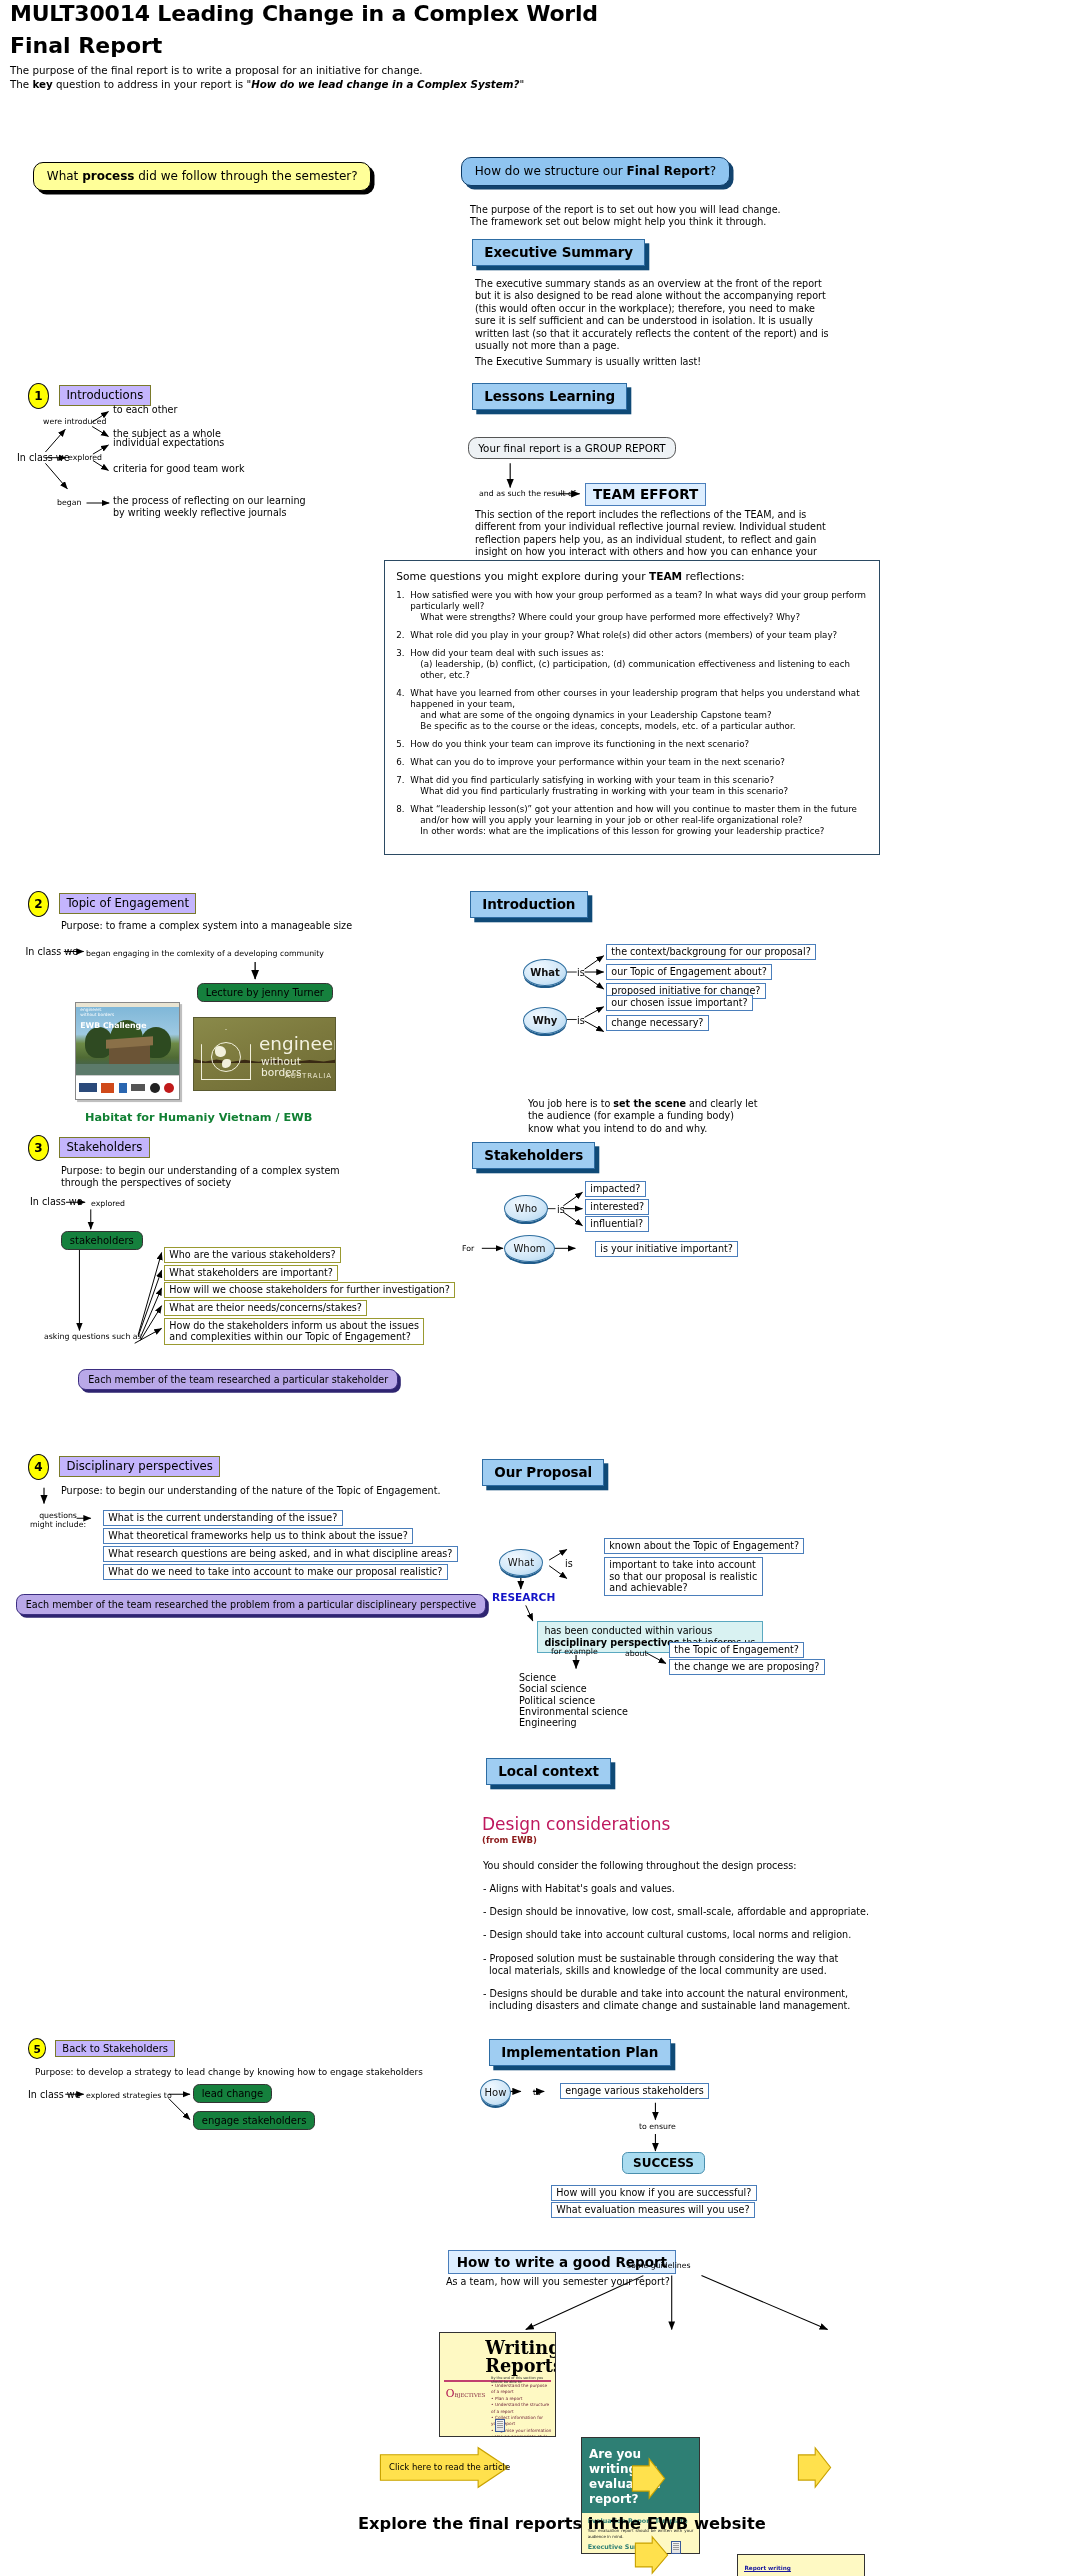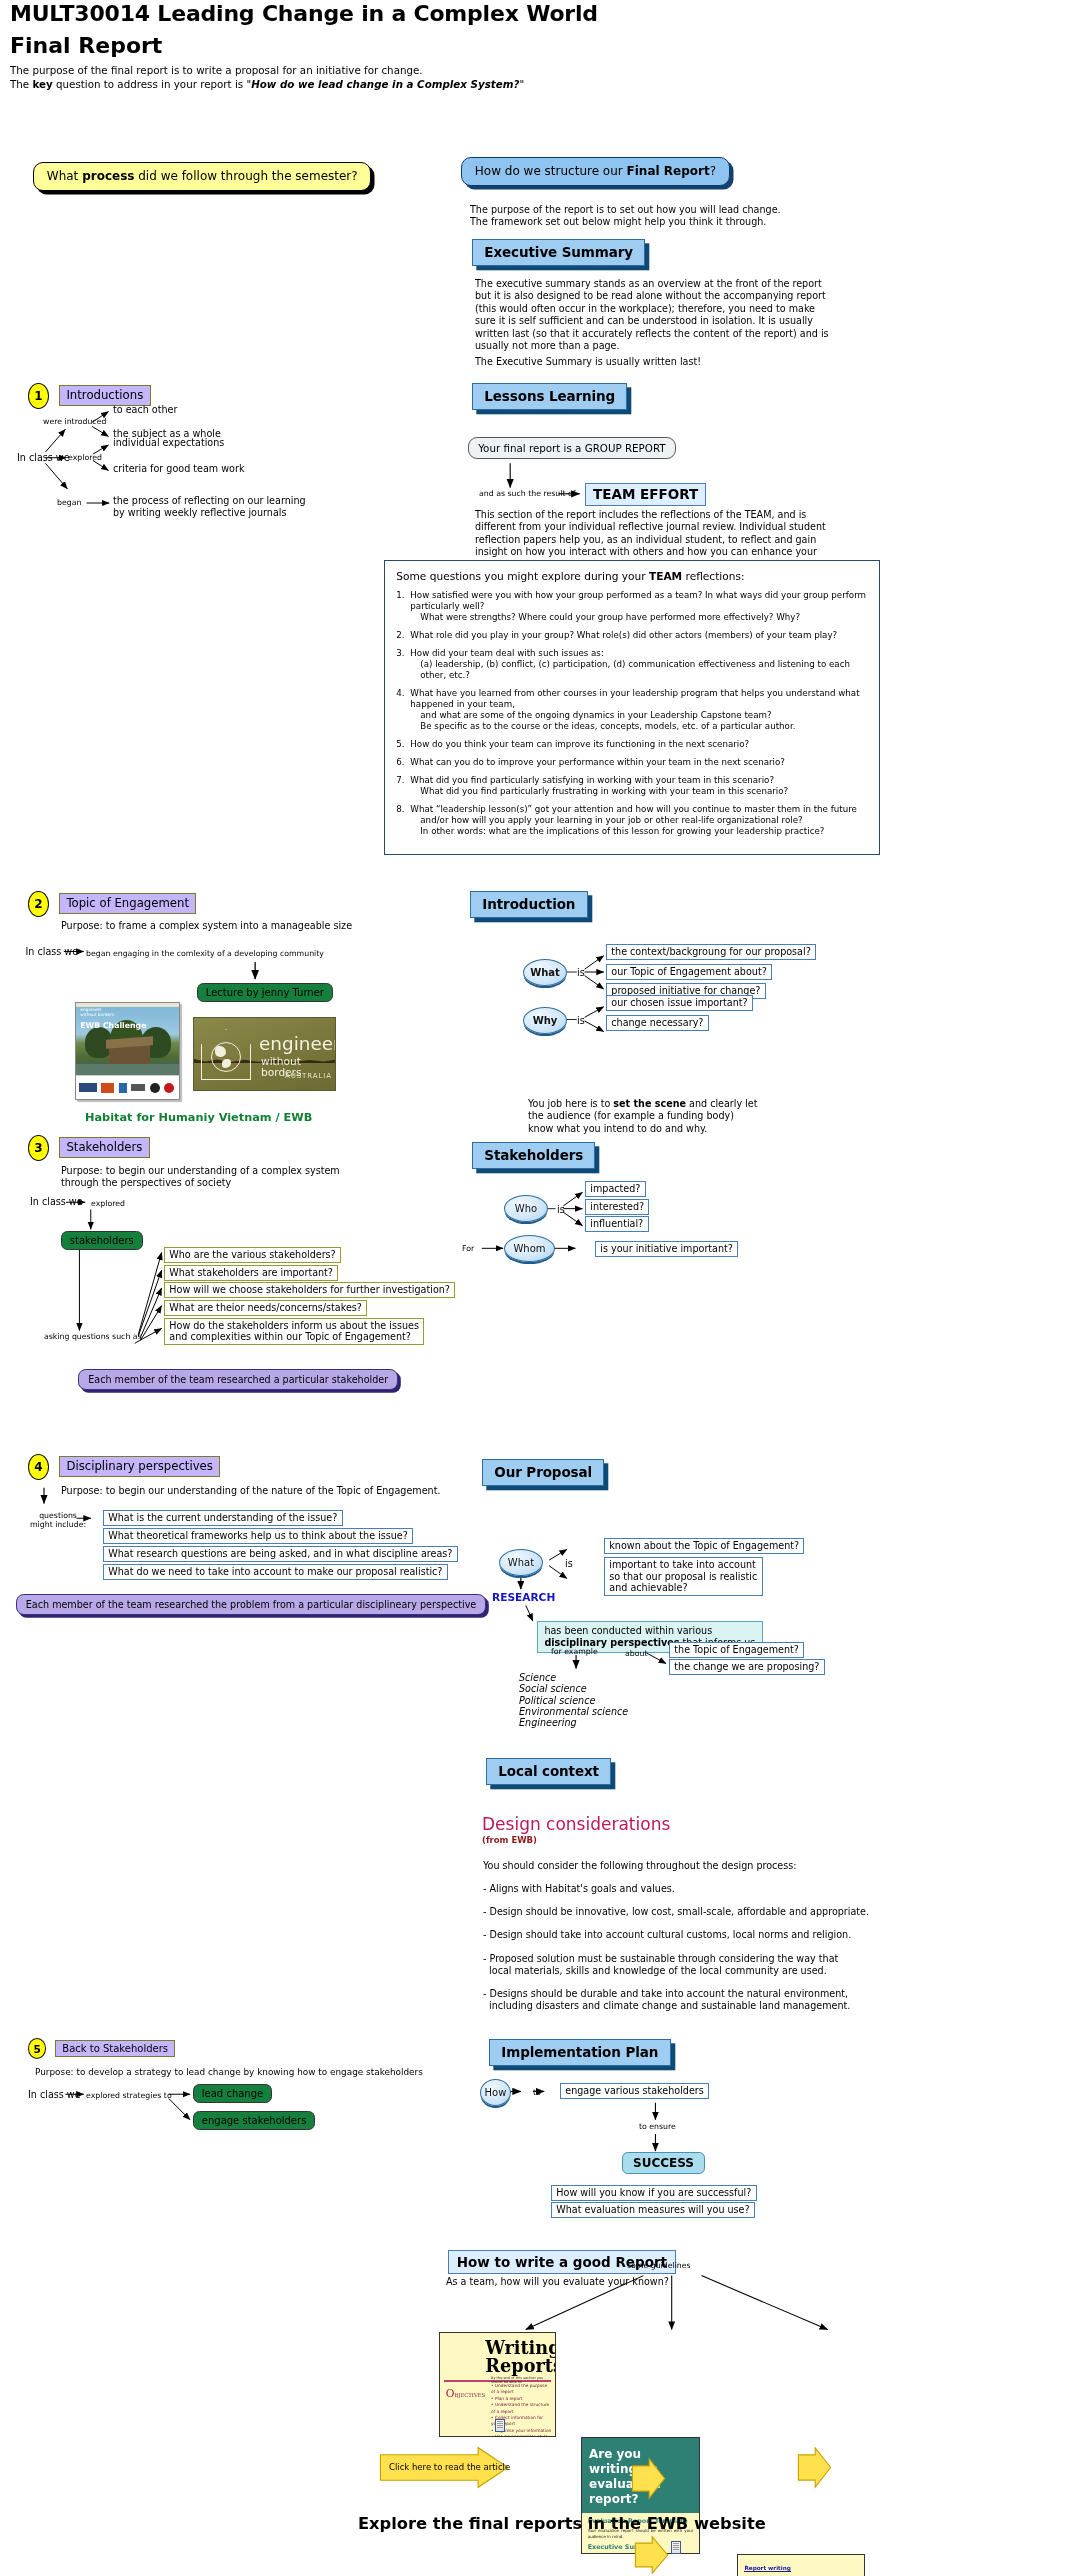--- a/index.html
+++ b/index.html
@@ -585,21 +585,21 @@
 </div>
 <div class="abs research-label" style="left:492px; top:1591px;">RESEARCH</div>
 <div class="abs" style="left:537px; top:1621px;">
   <div class="box-cyan">
     <div>has been conducted within various</div>
     <div><b>disciplinary perspectives</b><span> that informs us</span></div>
   </div>
 </div>
 <div class="abs t-sm" style="left:551px; top:1647px;">for example</div>
 <div class="abs t-sm" style="left:625px; top:1649px;">about</div>
-<div class="abs t-md" style="left:519px; top:1672px; line-height:11.3px;font-style:italic;">
+<div class="abs t-md" style="left:519px; top:1672px; line-height:11.3px;">
   <div>Science</div>
   <div>Social science</div>
   <div>Political science</div>
   <div>Environmental science</div>
   <div>Engineering</div>
 </div>
 <div class="abs" style="left:669px; top:1642px;"><div class="box-blue">the Topic of Engagement?</div></div>
 <div class="abs" style="left:669px; top:1659px;"><div class="box-blue">the change we are proposing?</div></div>
 
 <div class="abs" style="left:486px; top:1758px;">
@@ -642,21 +642,21 @@
 <div class="abs" style="left:622px; top:2152px;">
   <div class="success-pill">SUCCESS</div>
 </div>
 <div class="abs" style="left:551px; top:2185px;"><div class="box-blue">How will you know if you are successful?</div></div>
 <div class="abs" style="left:551px; top:2202px;"><div class="box-blue">What evaluation measures will you use?</div></div>
 
 <div class="abs" style="left:448px; top:2250px;">
   <div class="howto-box">How to write a good Report</div>
 </div>
 <div class="abs t-sm" style="left:627px; top:2261px;">some guidelines</div>
-<div class="abs t-md" style="left:446px; top:2276px;">As a team, how will you evaluate your known?</div>
+<div class="abs t-md" style="left:446px; top:2276px;">As a team, how will you semester your report?</div>
 
 <div class="abs thumb" style="left:439px; top:2332px; width:117px; height:105px;">
   <div style="position:absolute; right:5.7px; top:5.7px; width:64px;" class="thumb-wr-title">
     <div>Writing</div>
     <div>Reports</div>
   </div>
   <div class="thumb-rule" style="position:absolute; left:4.3px; right:4.3px; top:47px;"></div>
   <div style="position:absolute; left:5.7px; top:54px; width:43px;">
     <span style="font-family:'DejaVu Serif',serif; font-size:10.6px; color:#b01050;">O</span><span class="thumb-obj">BJECTIVES</span>
   </div>

